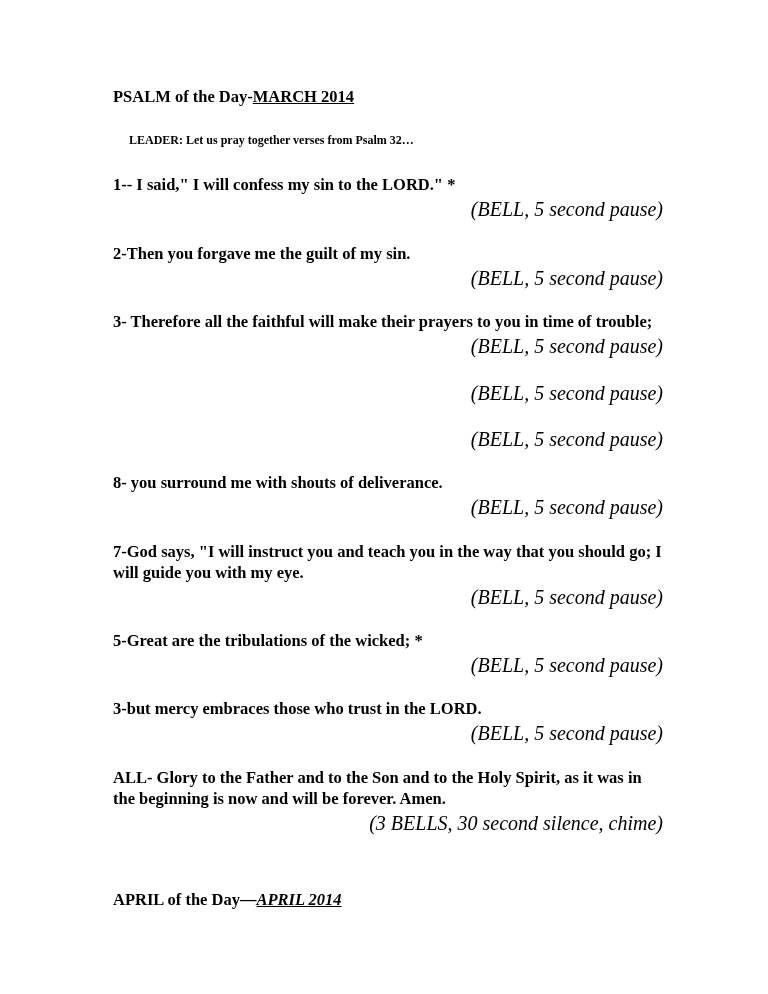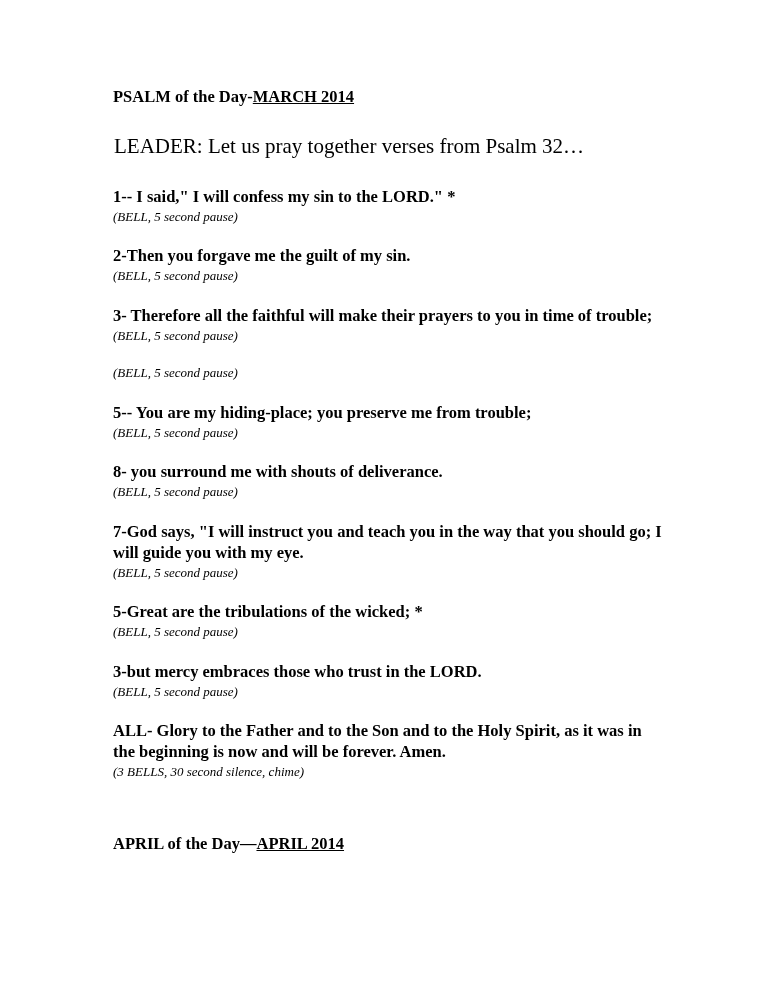--- a/index.html
+++ b/index.html
@@ -23,51 +23,53 @@
   .doc-title {
     font-size: 16.5px;
     font-weight: bold;
     line-height: 1.28;
     margin: 0 0 26px 0;
   }
   .doc-title .underline {
     text-decoration: underline;
   }
   .leader-line {
-    font-size: 21px;
-    font-weight: normal;
+    font-size: 12px;
+    font-weight: bold;
     line-height: 1.28;
-    margin: 0 0 27px 1px;
+    margin: 0 0 27px 16px;
   }
   .verse-block {
     margin: 0 0 21px 0;
   }
   .verse-text {
     font-size: 16.5px;
     font-weight: bold;
     line-height: 1.27;
     margin: 0;
   }
   .verse-cue {
-    font-size: 13px;
+    font-size: 20px;
     font-style: italic;
     line-height: 1.27;
     margin: 1px 0 0 0;
+    text-align: right;
   }
   .all-block {
     margin: 13px 0 21px 0;
   }
   .footer-title {
     font-size: 16.5px;
     font-weight: bold;
     line-height: 1.28;
     margin: 53px 0 0 0;
   }
   .footer-title .underline {
     text-decoration: underline;
+    font-style: italic;
   }
 </style>
 </head>
 <body>
 
 <div class="page">
 
   <p class="doc-title"><span>PSALM of the Day-</span><span class="underline">MARCH 2014</span></p>
 
   <p class="leader-line">LEADER: Let us pray together verses from  Psalm 32…</p>
@@ -85,21 +87,20 @@
   <div class="verse-block">
     <p class="verse-text">3- Therefore all the faithful will make their prayers to you in time of trouble;</p>
     <p class="verse-cue">(BELL, 5 second pause)</p>
   </div>
 
   <div class="verse-block">
     <p class="verse-cue">(BELL, 5 second pause)</p>
   </div>
 
   <div class="verse-block">
-    <p class="verse-text">5-- You are my hiding-place; you preserve me from trouble;</p>
     <p class="verse-cue">(BELL, 5 second pause)</p>
   </div>
 
   <div class="verse-block">
     <p class="verse-text">8- you surround me with shouts of deliverance.</p>
     <p class="verse-cue">(BELL, 5 second pause)</p>
   </div>
 
   <div class="verse-block">
     <p class="verse-text">7-God says, "I will instruct you and teach you in the way that you should go; I will guide you with my eye.</p>

